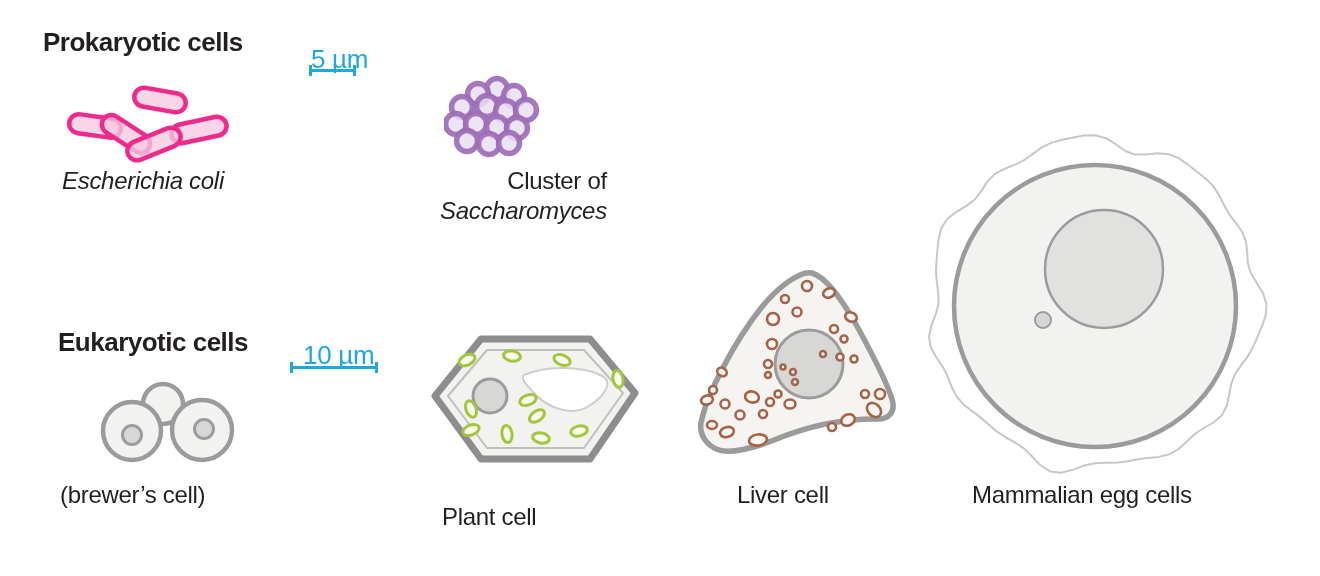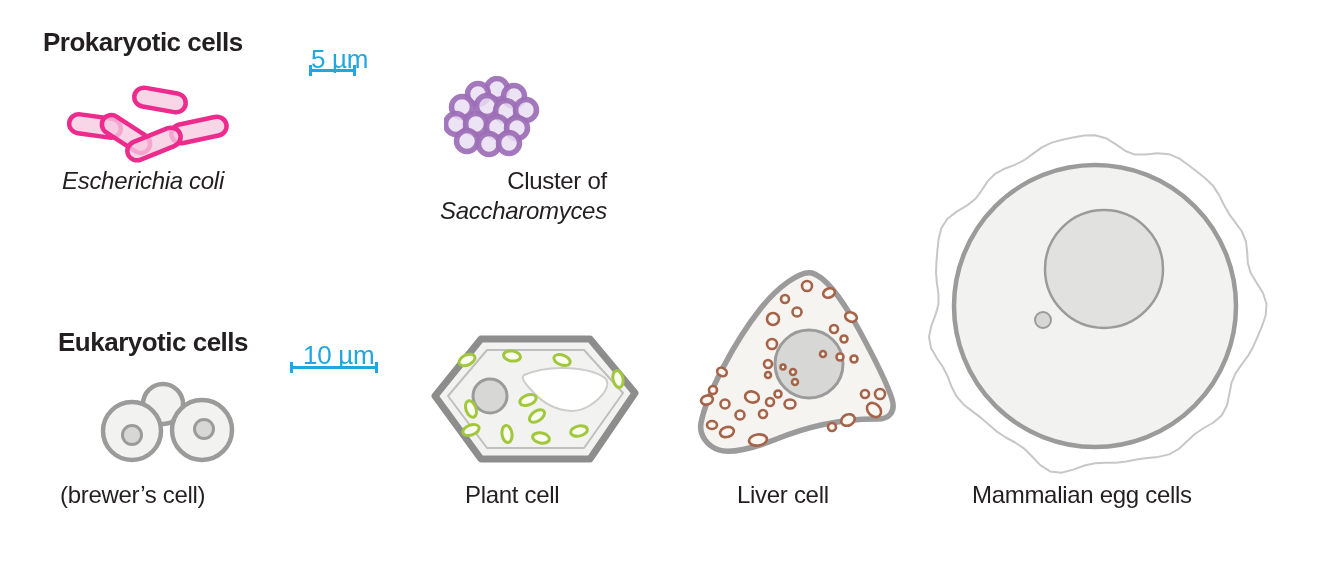--- a/index.html
+++ b/index.html
@@ -21,21 +21,21 @@
   .pos-ecoli-svg{left:66px;top:84px;}
   .pos-ecoli-label{left:62px;top:166px;}
   .pos-staph-svg{left:444px;top:76px;}
   .pos-staph-label{left:440px;top:166px;}
   .pos-euk-heading{left:58px;top:327px;}
   .pos-euk-scale-text{left:303px;top:316px;margin-top:24px;}
   .pos-euk-bar{left:290px;top:362px;width:82px;}
   .pos-yeast-svg{left:92px;top:376px;}
   .pos-yeast-label{left:60px;top:480px;}
   .pos-plant-svg{left:427px;top:330px;}
-  .pos-plant-label{left:442px;top:480px;margin-left:23px;}
+  .pos-plant-label{left:442px;top:502px;}
   .pos-liver-svg{left:690px;top:266px;}
   .pos-liver-label{left:737px;top:480px;}
   .pos-egg-svg{left:921px;top:126px;}
   .pos-egg-label{left:972px;top:480px;}
   
   .ecoli-rod{fill:var(--pink-fill);fill-opacity:.78;stroke:var(--pink-stroke);stroke-width:4.5;}
   .coccus{fill:var(--purple-fill);fill-opacity:.85;stroke:var(--purple-stroke);stroke-width:5.5;stroke-opacity:.92;}
   .yeast-cell{fill:var(--cell-fill);stroke:var(--gray-stroke);stroke-width:4.5;}
   .nucleus{fill:var(--nucleus-fill);stroke:var(--gray-stroke);stroke-width:3;}
   .plant-wall{fill:var(--cell-fill);stroke:var(--wall-stroke);stroke-width:7;stroke-linejoin:round;}

